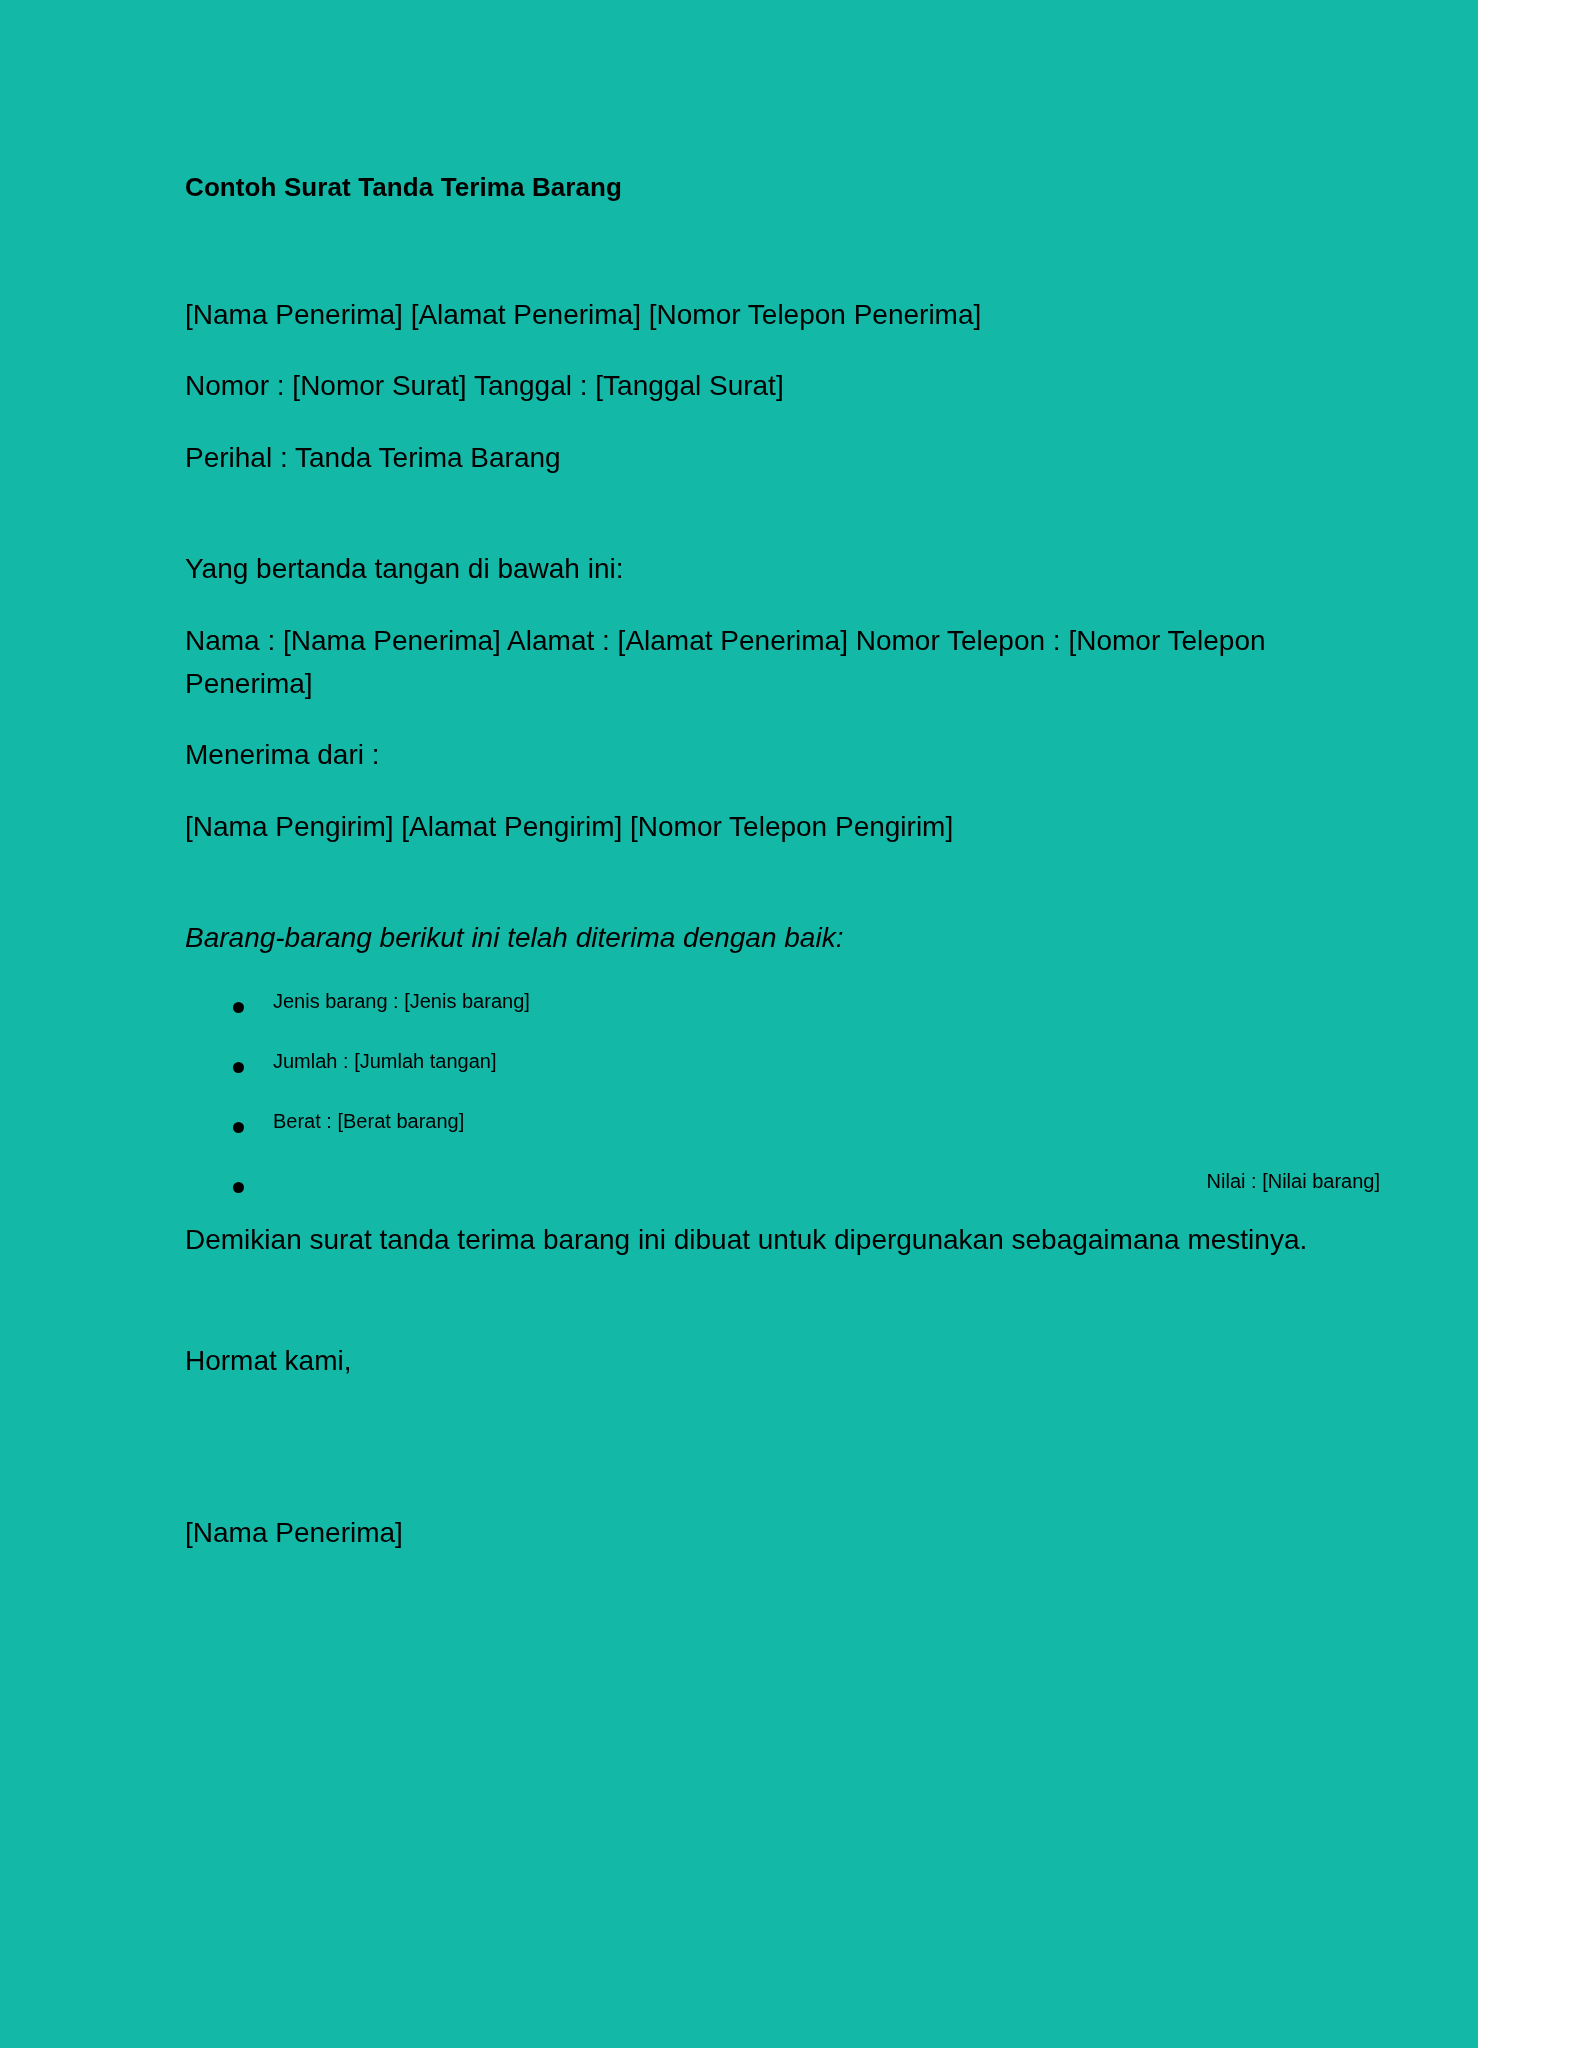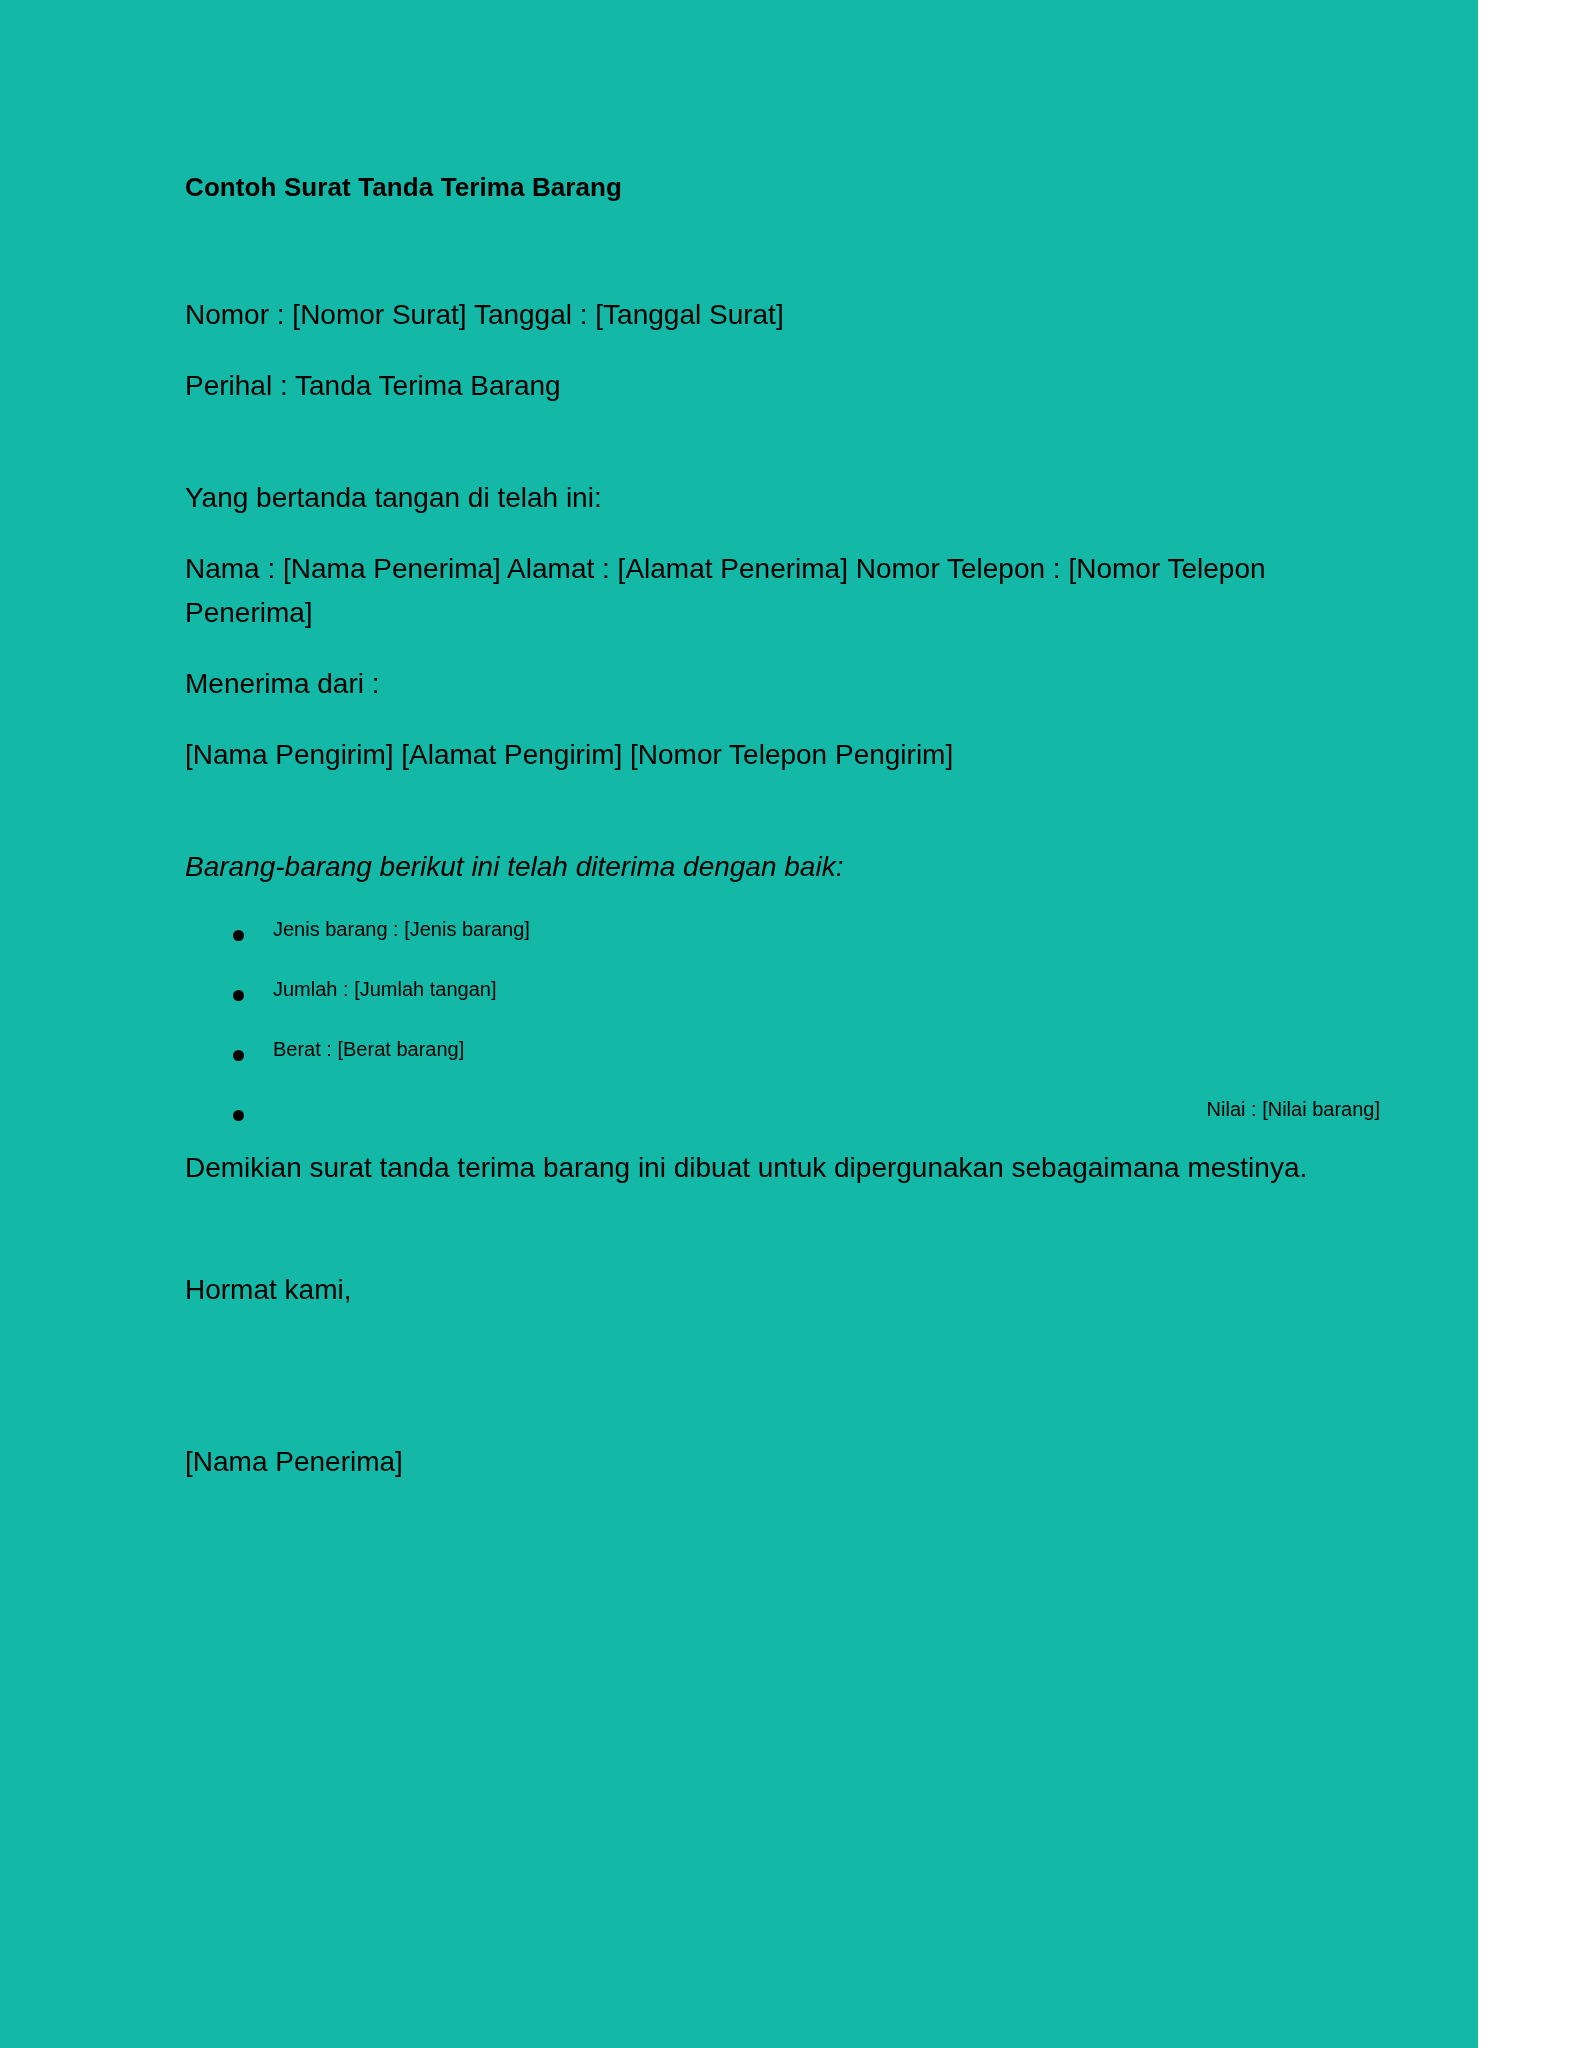--- a/index.html
+++ b/index.html
@@ -82,28 +82,29 @@
 </head>
 <body>
 
 <div class="page">
   <div class="content">
 
     <h1 class="doc-title">Contoh Surat Tanda Terima Barang</h1>
 
     <div class="spacer-after-title"></div>
 
+    <p class="para">[Nama Penerima] [Alamat Penerima] [Nomor Telepon Penerima]</p>
 
     <p class="para">Nomor : [Nomor Surat] Tanggal : [Tanggal Surat]</p>
 
     <p class="para last">Perihal : Tanda Terima Barang</p>
 
     <div class="spacer-block-lg"></div>
 
-    <p class="para">Yang bertanda tangan di telah ini:</p>
+    <p class="para">Yang bertanda tangan di bawah ini:</p>
 
     <p class="para">Nama : [Nama Penerima] Alamat : [Alamat Penerima] Nomor Telepon : [Nomor Telepon Penerima]</p>
 
     <p class="para">Menerima dari :</p>
 
     <p class="para last">[Nama Pengirim] [Alamat Pengirim] [Nomor Telepon Pengirim]</p>
 
     <div class="spacer-block-lg"></div>
 
     <p class="para tight">Barang-barang berikut ini telah diterima dengan baik:</p>

